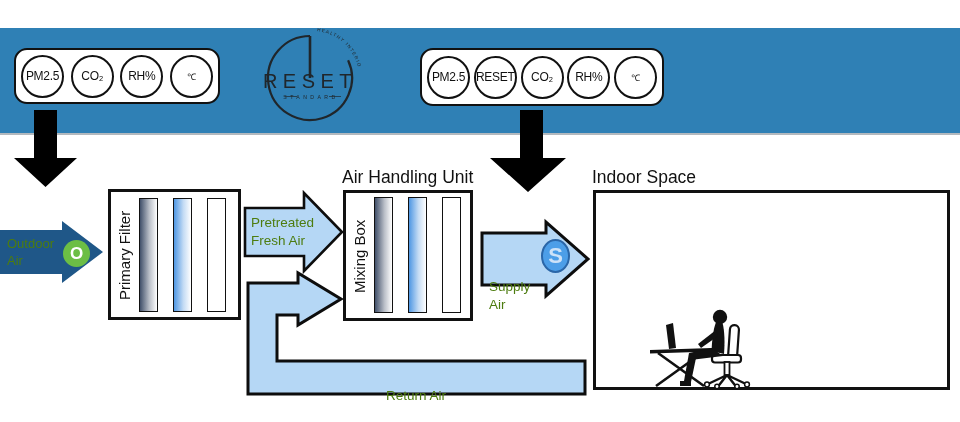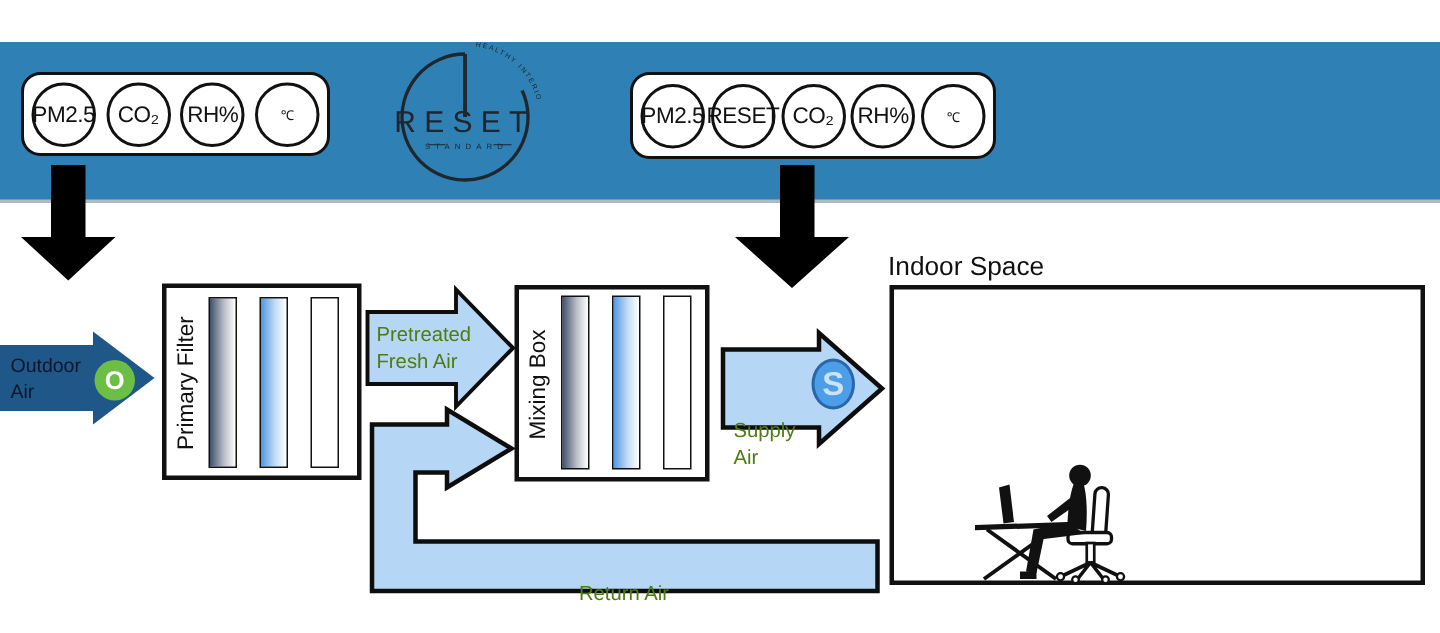--- a/index.html
+++ b/index.html
@@ -3,40 +3,40 @@
 <meta charset="utf-8">
 <style>
   html,body{margin:0;padding:0;background:#fff;}
   #stage{
     position:relative;width:960px;height:422px;overflow:hidden;background:#fff;
     font-family:"Liberation Sans",sans-serif;color:#111;
   }
   
   .banner{position:absolute;left:0;top:28px;width:960px;height:105px;background:#2F80B5;border-bottom:2px solid #b3b9be;}
   .pill{position:absolute;background:#fff;border:2.5px solid #111;border-radius:13px;display:flex;align-items:center;justify-content:space-between;padding:0 5px;z-index:5;}
-  .pill .sensor{width:39px;height:39px;border:2.8px solid #111;border-radius:50%;background:#fff;display:flex;align-items:center;justify-content:center;font-size:15px;font-weight:400;letter-spacing:-0.3px;flex:0 0 auto;}
+  .pill .sensor{width:39px;height:39px;border:2.8px solid #111;border-radius:50%;background:#fff;display:flex;align-items:center;justify-content:center;font-size:12px;font-weight:400;letter-spacing:-0.3px;flex:0 0 auto;}
   .pill .sensor.small{font-size:9px;}
   #pill-outdoor{left:14px;top:48px;width:192px;height:52px;}
   #pill-supply{left:420px;top:48px;width:230px;height:54px;}
   
   #shapes{position:absolute;left:0;top:0;width:960px;height:422px;z-index:4;}
   
   .unitbox{position:absolute;border:3px solid #111;background:transparent;box-sizing:border-box;z-index:3;}
   #box-pau{left:108px;top:189px;width:133px;height:131px;background:#fff;}
   #box-ahu{left:343px;top:190px;width:130px;height:131px;background:#fff;}
   #box-indoor{left:593px;top:190px;width:357px;height:200px;}
   .unit-title{position:absolute;font-size:17.5px;color:#111;white-space:nowrap;z-index:6;}
   .vlabel{position:absolute;display:flex;align-items:center;justify-content:center;writing-mode:vertical-rl;transform:rotate(180deg);font-size:15px;color:#111;z-index:6;}
   .vbar{position:absolute;width:19px;height:114px;border:1.6px solid #111;z-index:6;box-sizing:border-box;}
   .grad-gray{background:linear-gradient(90deg,#41506a 0%,#b9bec7 55%,#ffffff 100%);}
   .grad-blue{background:linear-gradient(90deg,#4f97e3 0%,#c3dbf4 55%,#ffffff 100%);}
   .grad-none{background:#fff;}
   
   .flow-label{position:absolute;font-size:13.5px;line-height:1.32;color:#4d7c0f;z-index:7;}
-  .flow-label.white{color:#0f172a;}
+  .flow-label.white{color:#4d7c0f;}
   .badge{position:absolute;border-radius:50%;display:flex;align-items:center;justify-content:center;z-index:8;font-weight:bold;}
   #badge-o{left:63px;top:240px;width:27px;height:27px;background:#6CBE45;color:#fff;font-size:17px;}
   #badge-s{left:541px;top:239px;width:29px;height:34px;background:#4C9EE8;border:2px solid #2a66a8;color:#cde2f8;font-size:22px;border-radius:50%;box-sizing:border-box;font-weight:600;}
 </style>
 </head>
 <body>
 
 <div id="stage">
 
   <div class="banner"></div>
@@ -110,20 +110,21 @@
       </g>
     </g>
   </svg>
 
   <div class="unitbox" id="box-pau"></div>
   <div class="vlabel" style="left:112px;top:198px;width:24px;height:114px;">Primary Filter</div>
   <div class="vbar grad-gray" style="left:139px;top:198px;"></div>
   <div class="vbar grad-blue" style="left:173px;top:198px;"></div>
   <div class="vbar grad-none" style="left:207px;top:198px;"></div>
 
+  <div class="unit-title" style="left:342px;top:167px;">Air Handling Unit</div>
   <div class="unitbox" id="box-ahu"></div>
   <div class="vlabel" style="left:347px;top:199px;width:24px;height:114px;">Mixing Box</div>
   <div class="vbar grad-gray" style="left:374px;top:197px;height:116px;"></div>
   <div class="vbar grad-blue" style="left:408px;top:197px;height:116px;"></div>
   <div class="vbar grad-none" style="left:442px;top:197px;height:116px;"></div>
 
   <div class="unit-title" style="left:592px;top:167px;">Indoor Space</div>
   <div class="unitbox" id="box-indoor"></div>
 
   <div class="flow-label white" style="left:7px;top:235px;width:58px;font-size:13px;">Outdoor Air</div>

